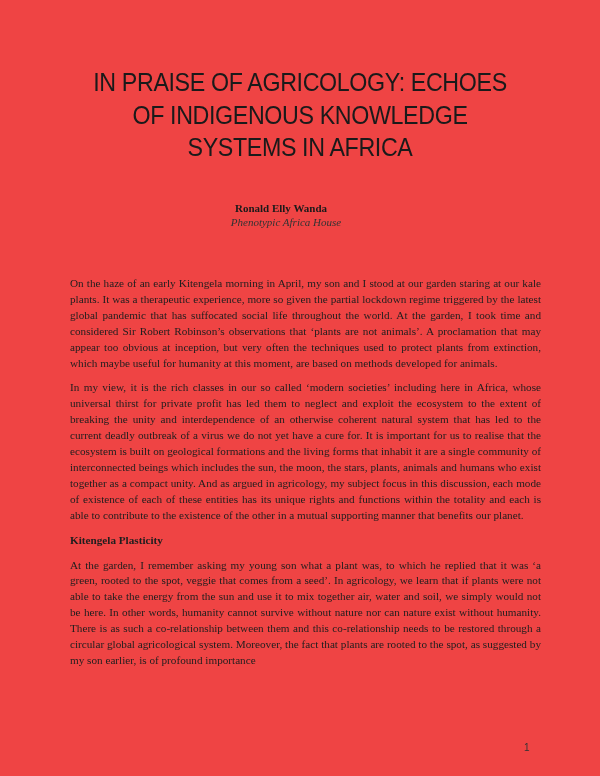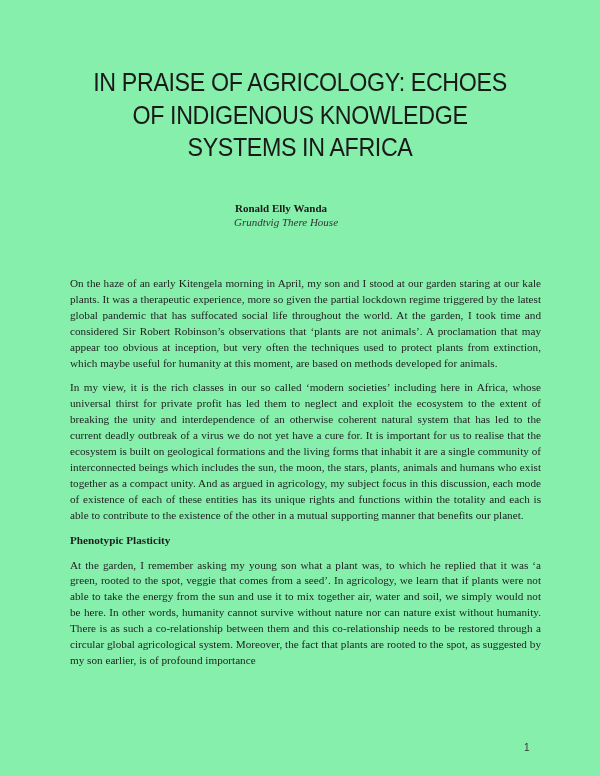--- a/index.html
+++ b/index.html
@@ -1,17 +1,17 @@
 <!DOCTYPE html>
 <html><head>
 <meta charset="utf-8">
 <style>
   html, body { margin: 0; padding: 0; background: #ffffff; }
   body { width: 600px; height: 776px; position: relative; overflow: hidden; color: #1a1a1a; }
-  .page { position: absolute; left: 0; top: 0; width: 600px; height: 776px; background: #86efac; }
+  .page { position: absolute; left: 0; top: 0; width: 600px; height: 776px; background: #ef4444; }
   .title {
     position: absolute; left: 60px; top: 66px; width: 480px;
     font-family: "Liberation Sans", sans-serif;
     font-size: 25px; line-height: 32.5px; text-align: center;
     letter-spacing: -0.4px; transform: scaleX(0.93); transform-origin: center top;
     color: #1a1a1a; margin: 0; font-weight: normal;
   }
   .author {
     position: absolute; left: 0; top: 201px; width: 484px; text-align: center;
     font-family: "Liberation Serif", serif; font-size: 11px; line-height: 14px; padding-left: 35px;
@@ -31,24 +31,24 @@
   }
 </style>
 </head>
 <body>
 
 <div class="page">
   <h1 class="title">IN PRAISE OF AGRICOLOGY: ECHOES OF INDIGENOUS KNOWLEDGE SYSTEMS IN AFRICA</h1>
 
   <div class="author">
     <span class="name">Ronald Elly Wanda</span>
-    <span class="affil">Grundtvig There House</span>
+    <span class="affil">Phenotypic Africa House</span>
   </div>
 
   <div class="body">
     <p>On the haze of an early Kitengela morning in April, my son and I stood at our garden staring at our kale plants. It was a therapeutic experience, more so given the partial lockdown regime triggered by the latest global pandemic that has suffocated social life throughout the world.  At the garden, I took time and considered Sir Robert Robinson’s observations that ‘plants are not animals’. A proclamation that may appear too obvious at inception, but very often the techniques used to protect plants from extinction, which maybe useful for humanity at this moment, are based on methods developed for animals.</p>
     <p>In my view, it is the rich classes in our so called ‘modern societies’ including here in Africa, whose universal thirst for private profit has led them to neglect and exploit the ecosystem to the extent of breaking the unity and interdependence of an otherwise coherent natural system that has led to the current deadly outbreak of a virus we do not yet have a cure for. It is important for us to realise that the ecosystem is built on geological formations and the living forms that inhabit it are a single community of interconnected beings which includes the sun, the moon, the stars, plants, animals and humans who exist together as a compact unity.  And as argued in agricology, my subject focus in this discussion, each mode of existence of each of these entities has its unique rights and functions within the totality and each is able to contribute to the existence of the other in a mutual supporting manner that benefits our planet.</p>
-    <h2>Phenotypic Plasticity</h2>
+    <h2>Kitengela Plasticity</h2>
     <p>At the garden, I remember asking my young son what a plant was, to which he replied that it was ‘a green, rooted to the spot, veggie that comes from a seed’.  In agricology, we learn that if plants were not able to take the energy from the sun and use it to mix together air, water and soil, we simply would not be here.  In other words, humanity cannot survive without nature nor can nature exist without humanity. There is as such a co-relationship between them and this co-relationship needs to be restored through a circular global agricological system. Moreover, the fact that plants are rooted to the spot, as suggested by my son earlier, is of profound importance</p>
   </div>
 
   <div class="pagenum">1</div>
 </div>
 
 </body></html>

